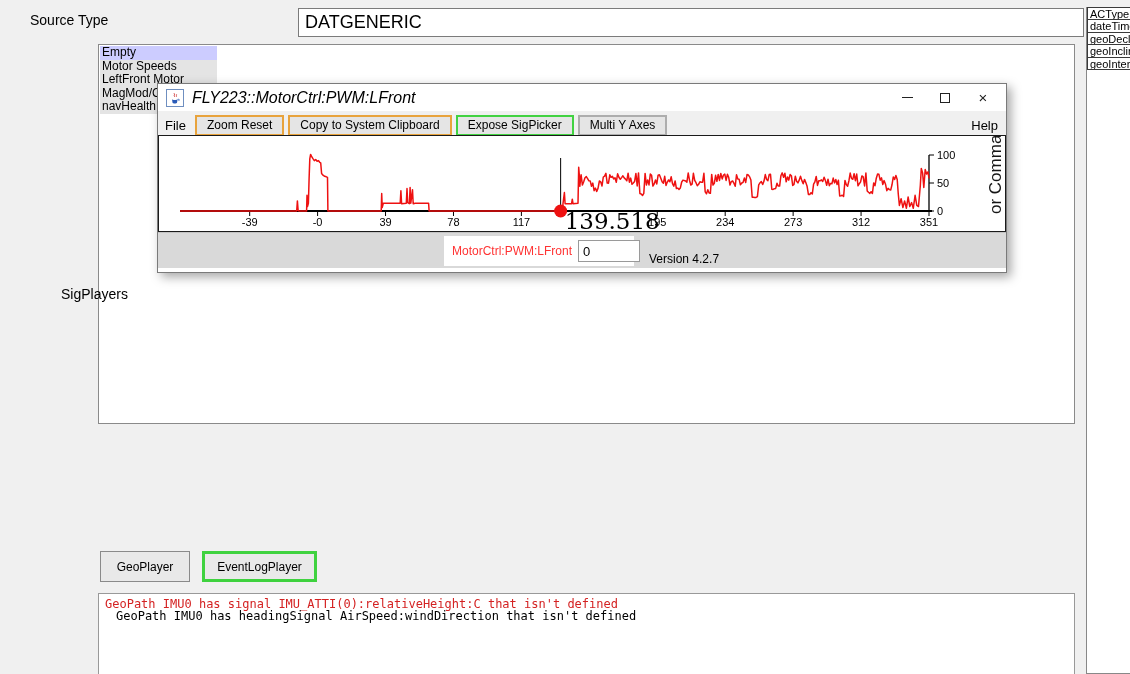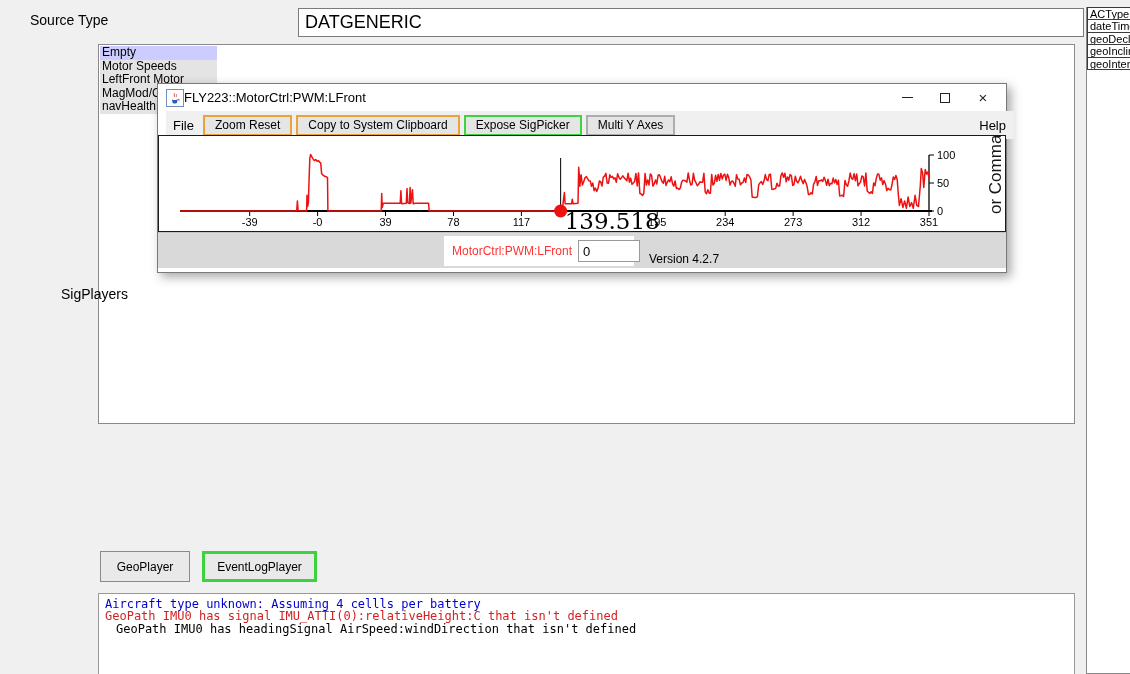--- a/index.html
+++ b/index.html
@@ -20,29 +20,29 @@
     white-space:nowrap; overflow:hidden; cursor:default; }
   .sig-item.selected { background:#ccccff; }
 
   
   #window { position:absolute; left:157px; top:83px; width:850px; height:190px;
     background:#fff; border:1px solid #7a7a7a; box-shadow:4px 4px 10px rgba(0,0,0,.35); }
   #titlebar { position:absolute; left:0; top:0; width:848px; height:27px; background:#fff;
     display:flex; align-items:center; padding-left:8px; }
   #app-icon { width:18px; height:18px; border:1px solid #6f8fc0; background:#fff;
     display:flex; align-items:center; justify-content:center; }
-  #window-title { font-size:13px; white-space:nowrap; }
+  #window-title { font-size:16px; margin-left:8px; white-space:nowrap;font-style:italic; }
   #win-controls { position:absolute; right:4px; top:0; height:27px; display:flex; }
   .wc { width:38px; height:27px; display:flex; align-items:center; justify-content:center; cursor:default; }
   .min-glyph { width:11px; height:0; border-top:1px solid #222; display:block; }
   .max-glyph { width:10px; height:10px; border:1px solid #222; display:block; }
   .close-glyph { font-size:15px; line-height:15px; color:#222; }
 
   #menubar { position:absolute; left:0; top:27px; width:848px; height:28px; background:#f0f0f0;
-    display:flex; align-items:center; padding-left:7px;margin-left:8px; }
+    display:flex; align-items:center; padding-left:7px; }
   #file-menu { font-size:13px; margin-right:9px; cursor:default; }
   .mbtn { height:21px; margin-right:4px; padding:0 10px; font-family:"Liberation Sans",sans-serif;
     font-size:12px; background:#e5e5e5; border:2px solid #adadad; cursor:default; }
   #help-menu { position:absolute; right:8px; font-size:13px; cursor:default; }
 
   #chart-box { position:absolute; left:0; top:51px; width:848px; height:97px;
     background:#fff; border:1px solid #1a1a1a; }
   #chart-svg { display:block; }
   #chart-svg text { fill:#000; }
   #chart-svg .tick { font:11px "Liberation Sans",sans-serif; }
@@ -166,21 +166,20 @@
       <input id="signal-input" type="text" value="0" style="">
     </div>
     <span id="version-label">Version 4.2.7</span>
   </div>
 </div>
 
 <button id="geo-button" class="player-btn">GeoPlayer</button>
 <button id="event-button" class="player-btn" style="border-color: rgb(63, 210, 63);">EventLogPlayer</button>
 
 <div id="log-area">
-    <div class="log-line" style="color: rgb(0, 0, 204);">Aircraft type unknown: Assuming 4 cellls per battery</div>
     <div class="log-line" style="color: rgb(212, 34, 34);">GeoPath IMU0 has signal IMU_ATTI(0):relativeHeight:C that isn't defined</div>
     <div class="log-line" style="color: #000000; margin-left: 11px;">GeoPath IMU0 has headingSignal AirSpeed:windDirection that isn't defined</div>
   </div>
 
 <div id="right-panel">
   <div id="right-rows">
       <div class="rrow">ACType</div>
       <div class="rrow">dateTime</div>
       <div class="rrow">geoDeclin</div>
       <div class="rrow">geoInclin</div>

